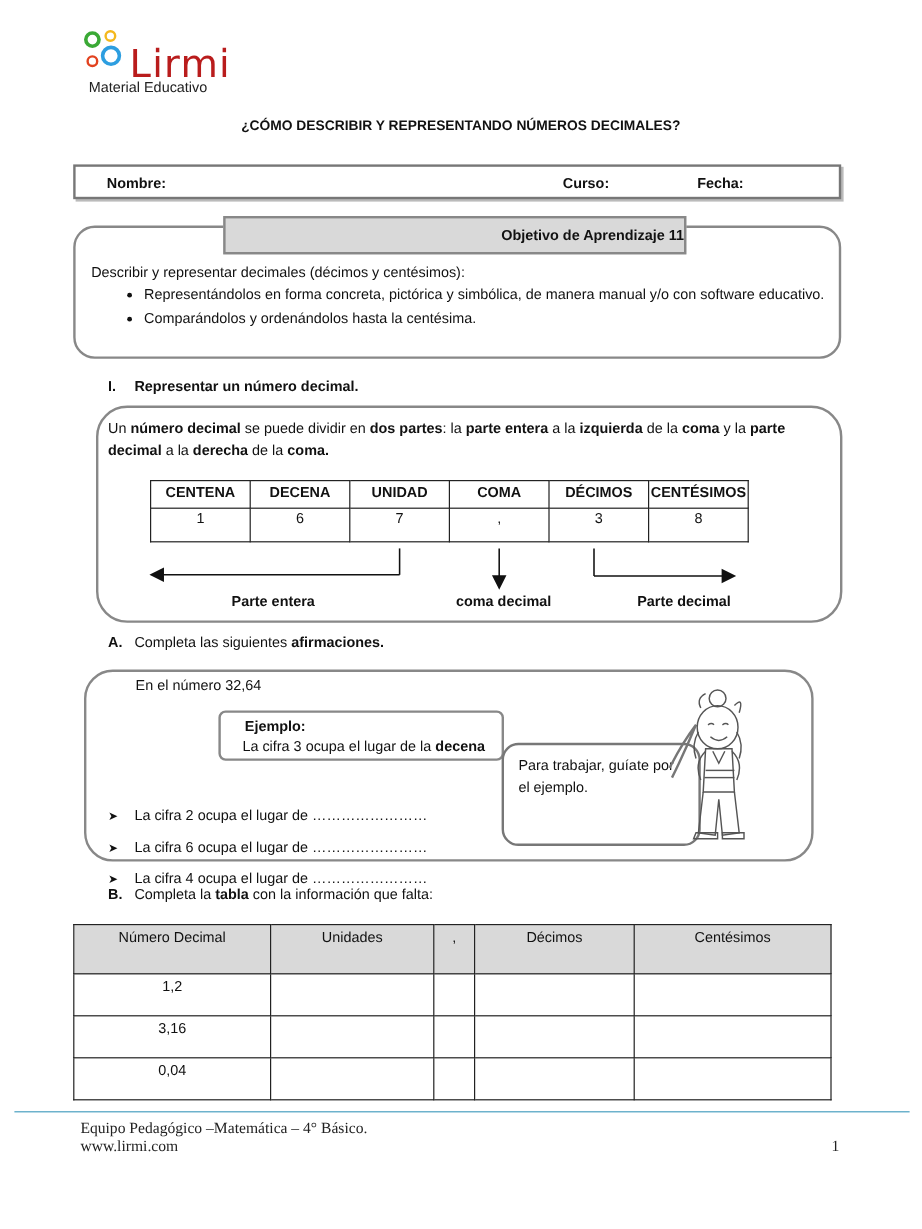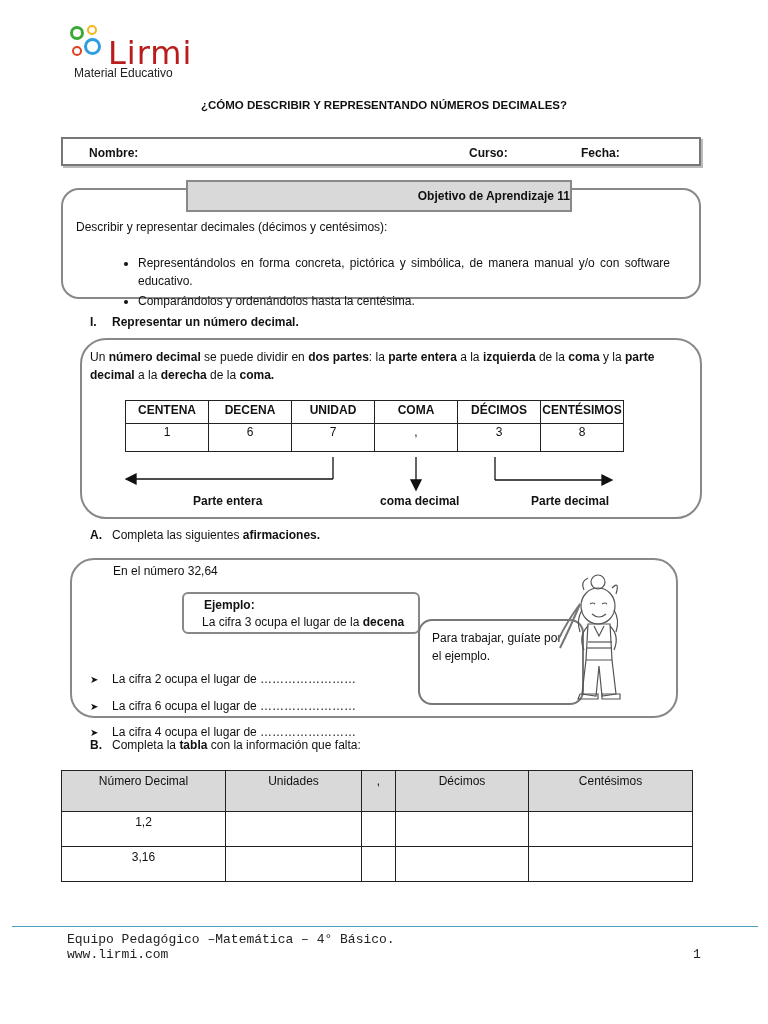--- a/index.html
+++ b/index.html
@@ -15,21 +15,21 @@
   .circ { position: absolute; border-radius: 50%; box-sizing: border-box; }
 
   .title { left: 0; width: 768px; top: 99px; text-align: center; font-weight: bold; font-size: 11.5px; }
 
   .namebox { left: 61px; top: 137px; width: 640px; height: 29px; border: 2px solid #777; box-shadow: 2px 2px 0 #bbb; box-sizing: border-box; font-size: 12px; font-weight: bold; }
   .namebox span { position: absolute; top: 7px; padding-left: 16px; }
 
   .objbox { left: 61px; top: 188px; width: 640px; height: 111px; border: 2px solid #888; border-radius: 18px; box-sizing: border-box; }
   .objtitle { left: 186px; top: 180px; width: 386px; height: 32px; background: #d9d9d9; border: 2px solid #888; box-sizing: border-box; text-align: right; font-weight: bold; font-size: 12px; line-height: 28px; }
   .objtext { left: 76px; top: 218px; width: 612px; font-size: 12px; line-height: 18px; }
-  .objtext ul { margin: 18px; padding-left: 44px; }
+  .objtext ul { margin: 0; padding-left: 44px; }
   .objtext li { text-align: justify; margin-bottom: 2px; }
 
   .sec-head { font-size: 12px; font-weight: bold; }
   .sec-head .num { display: inline-block; width: 22px; }
 
   .box1 { left: 80px; top: 338px; width: 622px; height: 181px; border: 2px solid #888; border-radius: 26px; box-sizing: border-box; }
   .box1-text { left: 90px; top: 348px; width: 600px; font-size: 12px; line-height: 18px; }
 
   table.pv { position: absolute; left: 125px; top: 400px; border-collapse: collapse; font-size: 12px; }
   table.pv td { border: 1px solid #222; width: 82px; text-align: center; height: 18px; padding: 1px 0 8px 0; vertical-align: top; }
@@ -42,21 +42,21 @@
   .bubble { left: 418px; top: 619px; width: 166px; height: 86px; border: 2px solid #777; border-radius: 14px; box-sizing: border-box; background: #fff; font-size: 12px; line-height: 18px; padding: 8px 12px; }
   .aff { font-size: 12px; left: 90px; margin-top: 31px; }
   .aff .arr { display: inline-block; width: 22px; font-size: 10px; }
 
   table.fill { position: absolute; left: 61px; top: 770px; border-collapse: collapse; font-size: 12px; border: 1.5px solid #222; }
   table.fill td { border: 1px solid #222; text-align: center; vertical-align: top; padding-top: 3px; }
   table.fill tr.hdr td { background: #d9d9d9; height: 36px; }
   table.fill tr.row td { height: 30px; }
 
   .footline { left: 12px; top: 926px; width: 746px; height: 1px; background: #4aa0c0; }
-  .foot { font-family: Liberation Mono, monospace; font-size: 13px; color: #222; }
+  .foot { font-family: Liberation Serif, serif; font-size: 13px; color: #222; }
 </style>
 </head>
 <body>
 
 <div class="abs logo">
   <div class="circ" style="left:2px;top:4px;width:14px;height:14px;border:3px solid #3aa935;"></div>
   <div class="circ" style="left:19px;top:3px;width:10px;height:10px;border:2.5px solid #f4b81c;"></div>
   <div class="circ" style="left:4px;top:24px;width:10px;height:10px;border:2.5px solid #e2421f;"></div>
   <div class="circ" style="left:16px;top:16px;width:17px;height:17px;border:3px solid #2d9ee0;"></div>
   <div class="logo-word">Lirmi</div>
@@ -193,19 +193,26 @@
     <td></td>
     <td></td>
   </tr>
   <tr class="row">
     <td>3,16</td>
     <td></td>
     <td></td>
     <td></td>
     <td></td>
   </tr>
+  <tr class="row">
+    <td>0,04</td>
+    <td></td>
+    <td></td>
+    <td></td>
+    <td></td>
+  </tr>
 </tbody>
   </table>
 
 <div class="abs footline"></div>
 <div class="abs foot" style="left:67px; top:932px;">Equipo Pedagógico –Matemática – 4° Básico.</div>
 <div class="abs foot" style="left:67px; top:947px;">www.lirmi.com</div>
 <div class="abs foot" style="left:693px; top:947px;">1</div>
 
 </body></html>

